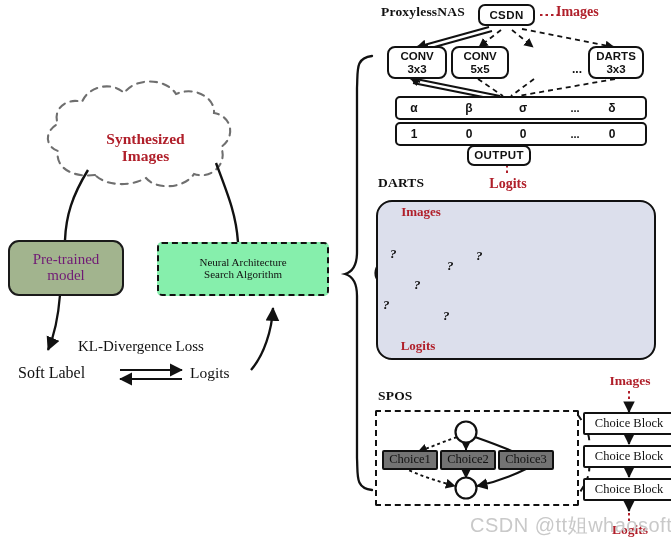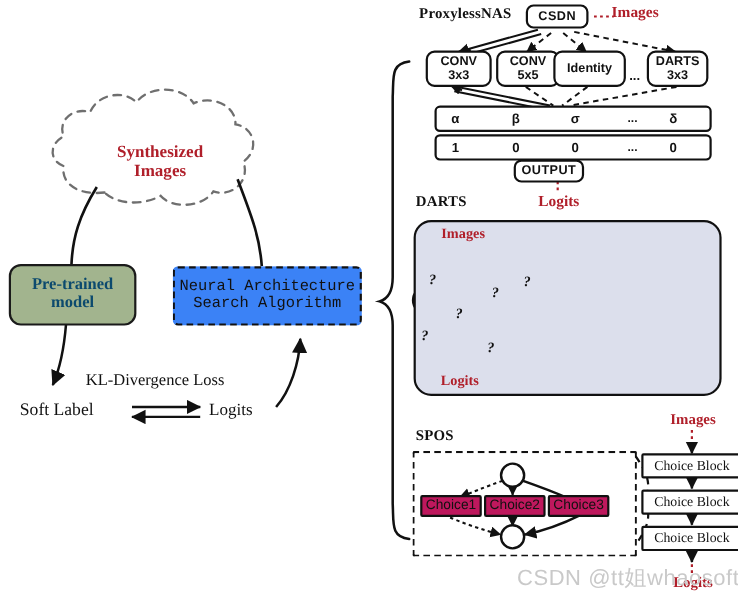--- a/index.html
+++ b/index.html
@@ -10,25 +10,25 @@
   }
   #stage{position:absolute;left:0;top:0;width:671px;height:543px;}
   svg.layer{position:absolute;left:0;top:0;width:671px;height:543px;overflow:visible;}
 
   .node{position:absolute;box-sizing:border-box;display:flex;align-items:center;
         justify-content:center;text-align:center;line-height:1.05;}
 
   
   .pretrained{
     background:#a2b48e;border:2.2px solid #1a1a1a;border-radius:11px;
-    font-weight:700;font-size:15px;color:#0c4a6e;
+    font-weight:400;font-size:15px;color:#701a75;
   }
   .nas{
-    background:#3b82f6;border:2.4px dashed #111;border-radius:5px;
-    font-weight:400;font-size:14px;color:#111;font-family:Liberation Mono, monospace;
+    background:#86efac;border:2.4px dashed #111;border-radius:5px;
+    font-weight:400;font-size:11px;color:#111;
   }
   .red{color:#b01f2a;}
   .cloudtext{
     position:absolute;font-weight:700;font-size:15.5px;color:#b01f2a;
     text-align:center;line-height:1.12;
   }
   .plain{position:absolute;font-size:14.5px;color:#111;white-space:nowrap;}
 
   
   .opbox{
@@ -52,22 +52,22 @@
     position:absolute;font-family:"Liberation Serif",serif;font-weight:700;
     font-size:13.5px;letter-spacing:.2px;color:#111;white-space:nowrap;
   }
   .dartspanel{
     position:absolute;background:#dcdfec;border:2.2px solid #111;border-radius:16px;
   }
   .spospanel{
     position:absolute;background:transparent;border:2.6px dashed #111;border-radius:2px;
   }
   .choicebox{
-    background:#be185d;border:2.2px solid #111;border-radius:2px;
-    font-family:Liberation Sans, sans-serif;font-size:12.5px;font-weight:400;color:#111;
+    background:#737373;border:2.2px solid #111;border-radius:2px;
+    font-family:Liberation Serif, serif;font-size:12.5px;font-weight:400;color:#111;
   }
   .cblock{
     background:#fff;border:2.4px solid #111;border-radius:2px;
     font-family:"Liberation Serif",serif;font-size:12.5px;color:#111;
   }
   .smalllabel{
     position:absolute;font-family:"Liberation Serif",serif;font-weight:700;
     font-size:13px;color:#b01f2a;white-space:nowrap;text-align:center;
   }
   .qmark{
@@ -259,21 +259,20 @@
   <div class="node opbox" style="left:387px;top:46px;width:60px;height:33px;flex-direction:column;">
     <span>CONV</span>
     <span>3x3</span>
   </div>
 
   <div class="node opbox" style="left:451px;top:46px;width:58px;height:33px;flex-direction:column;">
     <span>CONV</span>
     <span>5x5</span>
   </div>
 
-  <div class="node opbox" style="left:503px;top:46px;width:66px;height:33px;">Identity</div>
 
   <div class="dots" style="position:absolute;left:572px;top:62px;">...</div>
 
   <div class="node opbox" style="left:588px;top:46px;width:56px;height:33px;flex-direction:column;">
     <span>DARTS</span>
     <span>3x3</span>
   </div>
 
   <div class="vecbox" style="position:absolute;left:395px;top:96px;width:248px;height:20px;">
     <span style="left:17px;">α</span>

